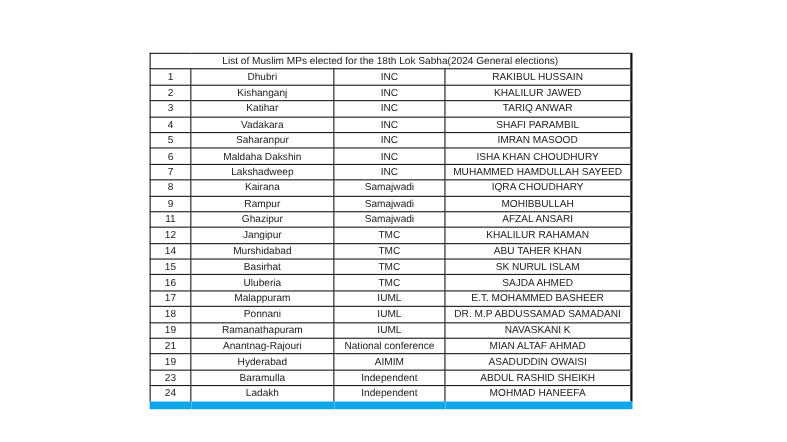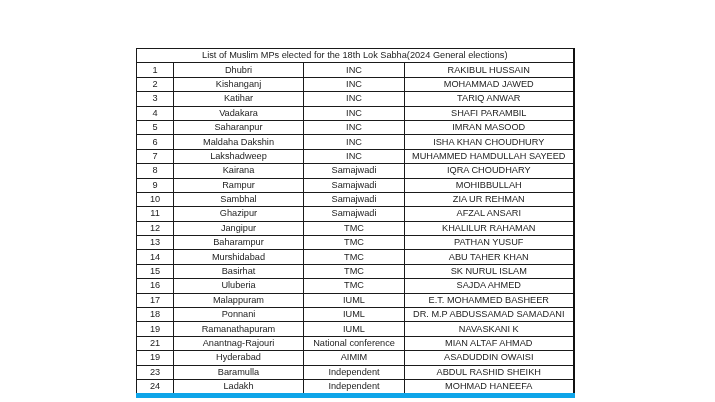--- a/index.html
+++ b/index.html
@@ -2,21 +2,21 @@
 <html><head>
   <meta charset="utf-8">
   <style>
     html, body { margin: 0; padding: 0; background: #ffffff; }
     body { width: 715px; height: 402px; position: relative; overflow: hidden; font-family: "Liberation Sans", sans-serif; color: #222; }
     .tbl-wrap { position: absolute; left: 136px; top: 9px; width: 437px; margin-top: 39px; }
     table { border-collapse: collapse; width: 437px; table-layout: fixed; font-size: 9.2px; }
     td, th { border: 1px solid #1a1a1a; text-align: center; padding: 0; height: 13.4px; line-height: 13px; white-space: nowrap; overflow: hidden; font-weight: normal; }
     .title td { font-size: 9.2px; }
     col.c1 { width: 37px; } col.c2 { width: 130px; } col.c3 { width: 101px; } col.c4 { width: 169px; }
-    tr.last td { border-bottom: 5px solid #0ea5e9; }
+    tr.last td { border-bottom: 7px solid #0ea5e9; }
     .rb { border-right: 2px solid #111; }
   </style>
 </head>
 <body>
 
 <div class="tbl-wrap">
   <table>
     <colgroup>
         <col class="c1">
         <col class="c2">
@@ -32,21 +32,21 @@
         <tr>
           <td>1</td>
           <td>Dhubri</td>
           <td>INC</td>
           <td class="rb">RAKIBUL HUSSAIN</td>
         </tr>
         <tr>
           <td>2</td>
           <td>Kishanganj</td>
           <td>INC</td>
-          <td class="rb">MOHAMMAD JAWED</td>
+          <td class="rb">KHALILUR JAWED</td>
         </tr>
         <tr>
           <td>3</td>
           <td>Katihar</td>
           <td>INC</td>
           <td class="rb">TARIQ ANWAR</td>
         </tr>
         <tr>
           <td>4</td>
           <td>Vadakara</td>
@@ -77,42 +77,30 @@
           <td>Samajwadi</td>
           <td class="rb">IQRA CHOUDHARY</td>
         </tr>
         <tr>
           <td>9</td>
           <td>Rampur</td>
           <td>Samajwadi</td>
           <td class="rb">MOHIBBULLAH</td>
         </tr>
         <tr>
-          <td>10</td>
-          <td>Sambhal</td>
-          <td>Samajwadi</td>
-          <td class="rb">ZIA UR REHMAN</td>
-        </tr>
-        <tr>
           <td>11</td>
           <td>Ghazipur</td>
           <td>Samajwadi</td>
           <td class="rb">AFZAL ANSARI</td>
         </tr>
         <tr>
           <td>12</td>
           <td>Jangipur</td>
           <td>TMC</td>
           <td class="rb">KHALILUR RAHAMAN</td>
-        </tr>
-        <tr>
-          <td>13</td>
-          <td>Baharampur</td>
-          <td>TMC</td>
-          <td class="rb">PATHAN YUSUF</td>
         </tr>
         <tr>
           <td>14</td>
           <td>Murshidabad</td>
           <td>TMC</td>
           <td class="rb">ABU TAHER KHAN</td>
         </tr>
         <tr>
           <td>15</td>
           <td>Basirhat</td>

